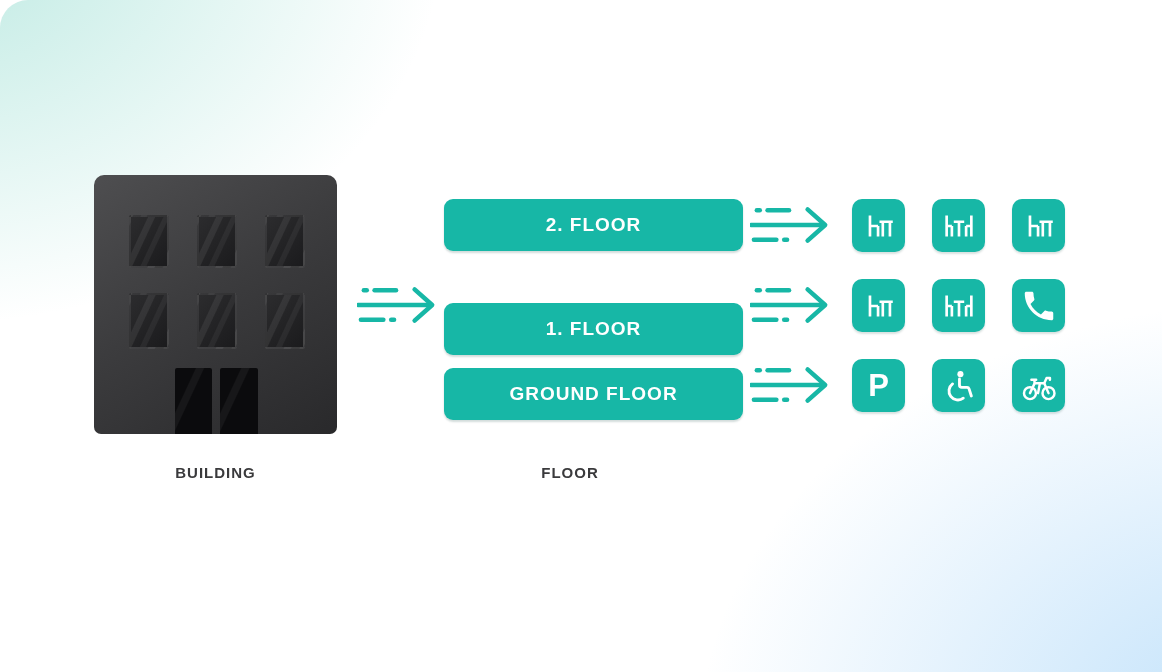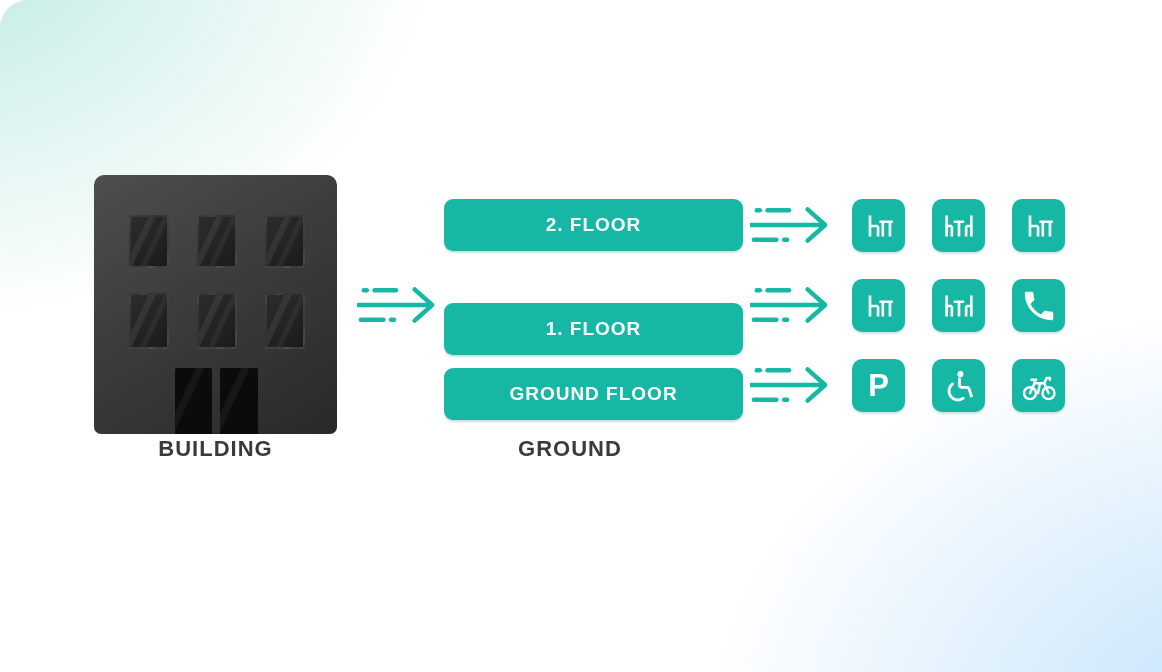--- a/index.html
+++ b/index.html
@@ -56,22 +56,22 @@
     display:flex;align-items:center;justify-content:center;
     box-shadow:0 2px 2px rgba(10,60,55,0.15);
   }
   .tile svg{width:38px;height:38px;display:block;}
   .tile .p-letter{
     color:#ffffff;font-weight:700;font-size:31px;line-height:1;
     font-family:"Liberation Sans",sans-serif;
   }
   
   .col-label{
-    position:absolute;top:436px;text-align:center;
-    color:#3a3a3c;font-weight:700;font-size:22px;letter-spacing:1px;
+    position:absolute;top:464px;text-align:center;
+    color:#3a3a3c;font-weight:700;font-size:15px;letter-spacing:1px;
   }
   .lbl-building{left:94px;width:243px;}
   .lbl-floors{left:420px;width:300px;}
   .lbl-resources{left:830px;width:226px;}
 </style>
 </head>
 <body>
 
 <div class="stage">
   <div class="card">
@@ -193,16 +193,16 @@
        <circle cx="30" cy="27.5" r="6.3"></circle>
        <path d="M10.5 27.5 L15.5 17 H25.5 L30 27.5 M21 17 L19 27.5"></path>
        <path d="M12 13.5 H17 M15 13.5 L15.5 17"></path>
        <path d="M25.5 17 L28 11.5 H31.5 V13.5"></path>
      </g>
           </svg>
         </div>
       </div>
 
     <div class="col-label lbl-building">BUILDING</div>
-    <div class="col-label lbl-floors">GROUND</div>
+    <div class="col-label lbl-floors">FLOOR</div>
 
   </div>
 </div>
 
 </body></html>

